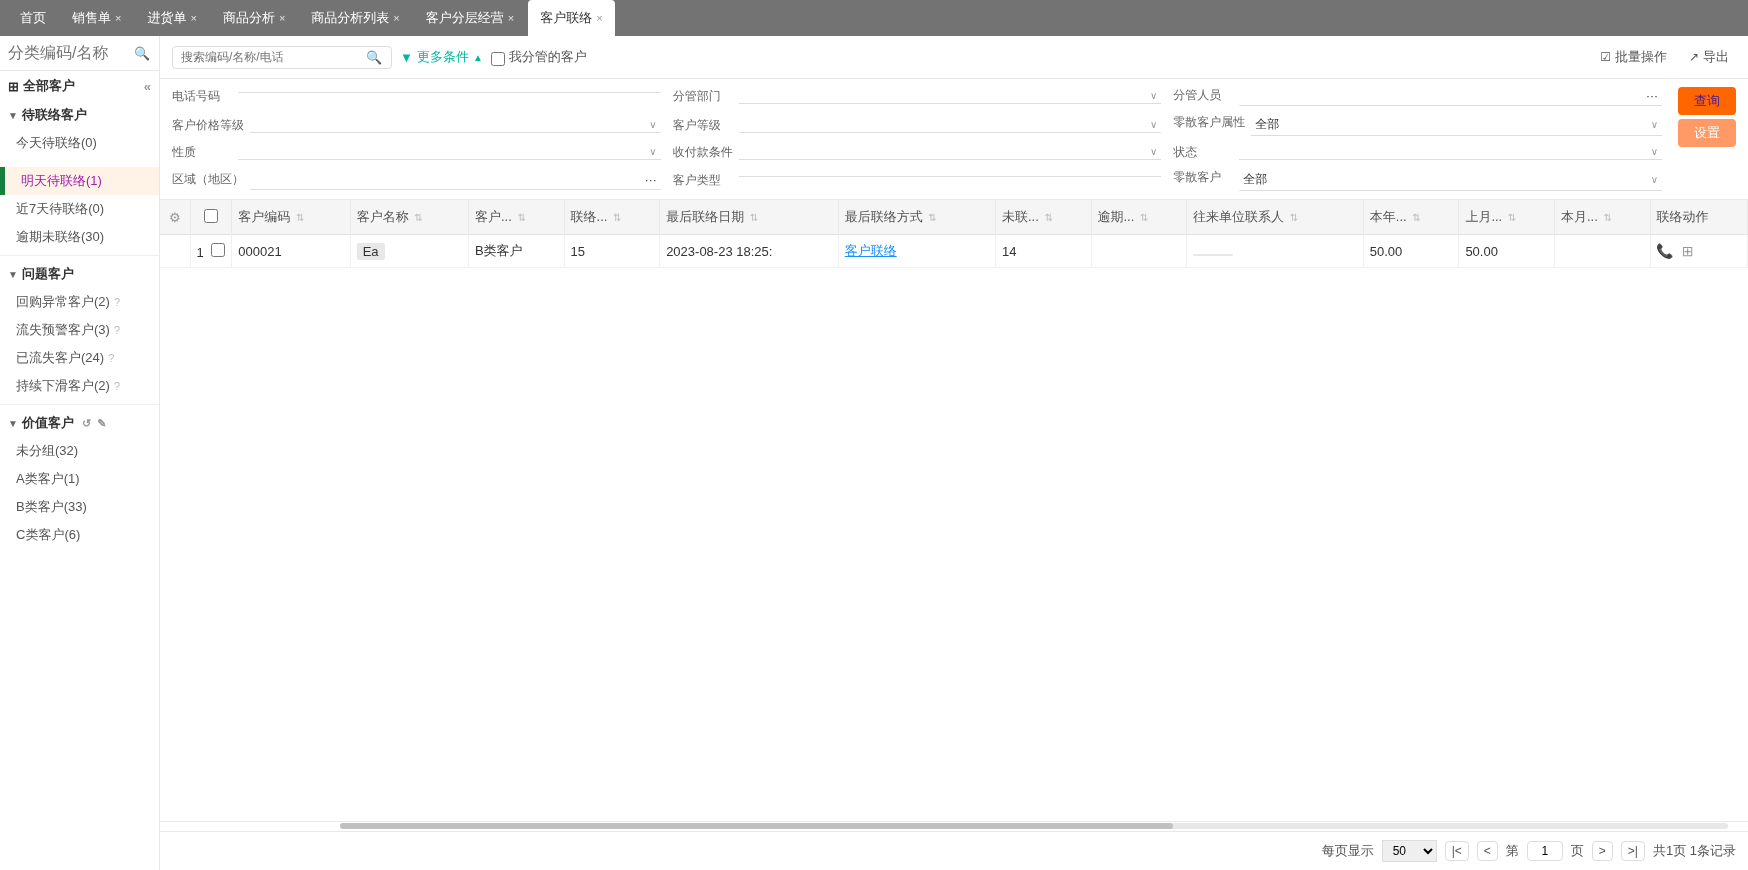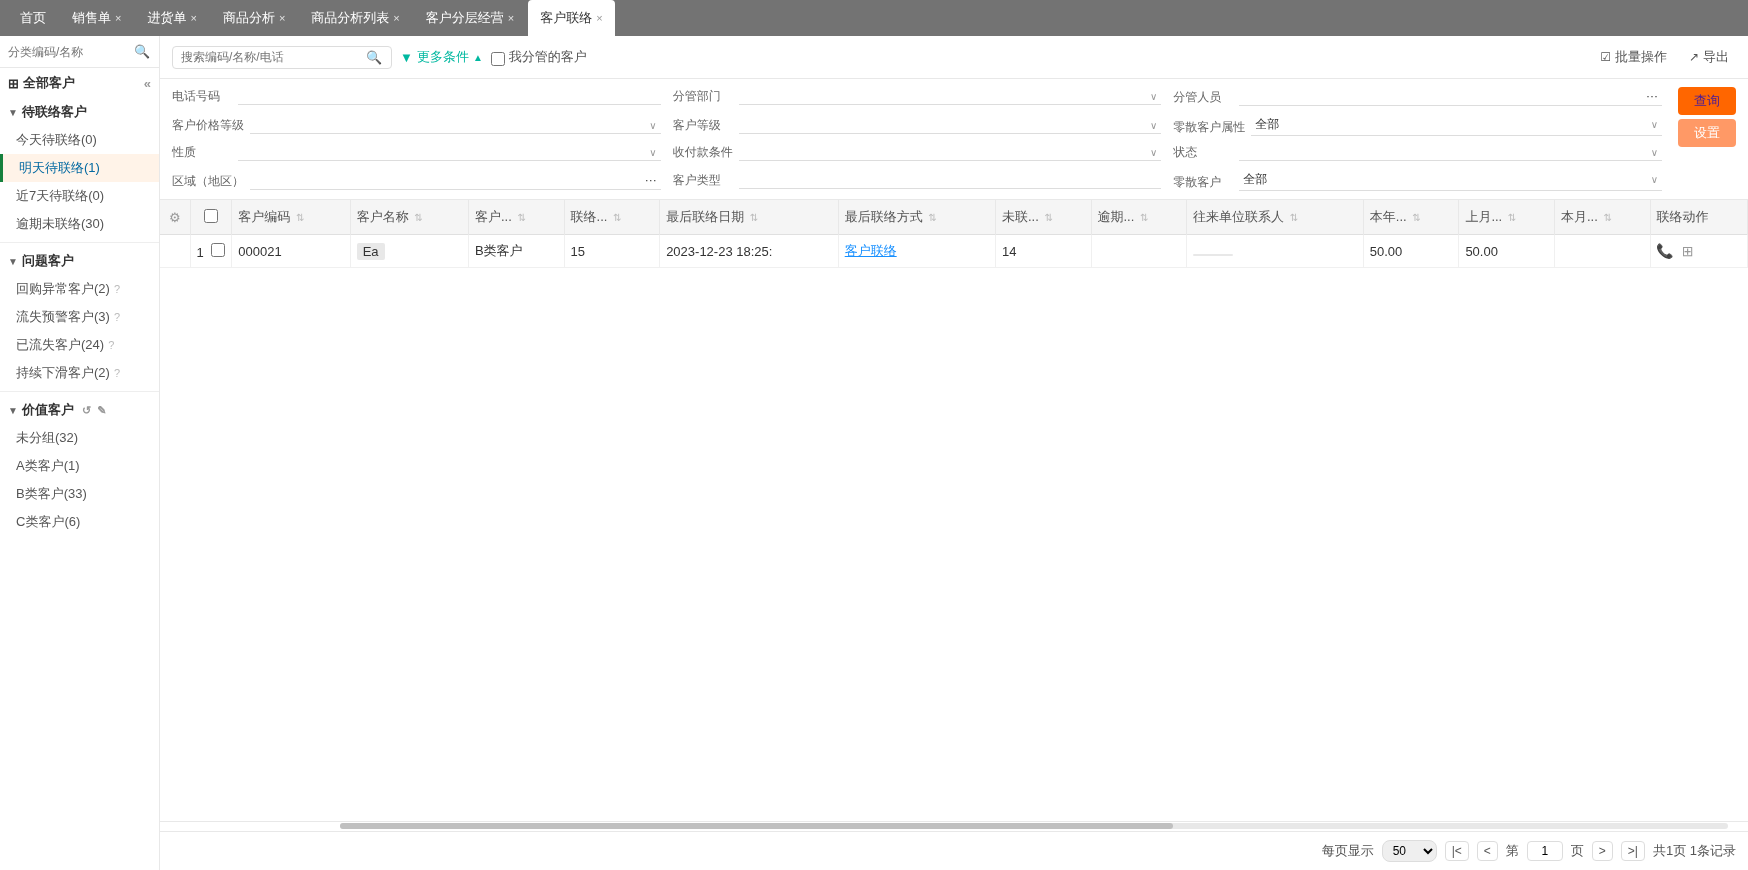--- a/index.html
+++ b/index.html
@@ -48,42 +48,42 @@
       padding: 8px;
       border-bottom: 1px solid #e8e8e8;
       display: flex;
       align-items: center;
       gap: 4px;
     }
     .sidebar-search input {
       border: none;
       outline: none;
       width: 100%;
-      font-size: 12px;
+      font-size: 16px;
       color: #15803d;
     }
     .sidebar-section-title {
       padding: 6px 8px;
       font-weight: bold;
       color: #333;
       display: flex;
       align-items: center;
       gap: 4px;
       font-size: 13px;
     }
     .sidebar-item {
       padding: 5px 8px 5px 16px;
       cursor: pointer;
       color: #555;
       font-size: 12px;
       display: flex;
       align-items: center;
       gap: 4px;
     }
-    .sidebar-item.active { background: #fff3e8; color: #0369a1; border-left: 3px solid #15803d; }
+    .sidebar-item.active { background: #fff3e8; color: #a21caf; border-left: 5px solid #15803d; margin-top: 10px; }
     .sidebar-group-title {
       padding: 5px 8px;
       color: #333;
       font-weight: bold;
       font-size: 12px;
       display: flex;
       align-items: center;
       gap: 4px;
     }
     .triangle { font-size: 10px; color: #666; }
@@ -165,21 +165,21 @@
     }
     .filter-row {
       display: flex;
       align-items: center;
       gap: 12px;
       margin-bottom: 8px;
     }
     .filter-row:last-child { margin-bottom: 0; }
     .filter-item {
       display: flex;
-      align-items: flex-end;
+      align-items: flex-start;
       gap: 6px;
       flex: 1;
       min-width: 0;
     }
     .filter-label {
       color: #666;
       white-space: nowrap;
       font-size: 12px;
       min-width: 60px;
     }
@@ -274,21 +274,21 @@
       padding: 8px 12px;
       display: flex;
       align-items: center;
       justify-content: flex-end;
       gap: 8px;
       font-size: 12px;
       color: #555;
     }
     .page-size-select {
       border: 1px solid #ddd;
-      border-radius: 8px;
+      border-radius: 0;
       padding: 2px 6px;
       font-size: 12px;
       outline: none;
     }
     .page-btn {
       border: 1px solid #ddd;
       background: #fff;
       border-radius: 4px;
       padding: 2px 6px;
       cursor: pointer;
@@ -646,21 +646,21 @@
             <td>
               <span style="background:#e8e8e8;padding:1px 6px;border-radius:2px;">Ea</span>
             </td>
             <td>
               <span>B类客户</span>
             </td>
             <td>
               <span>15</span>
             </td>
             <td>
-              <span>2023-12-23 18:25:</span>
+              <span>2023-08-23 18:25:</span>
             </td>
             <td>
               <span class="link-text">客户联络</span>
             </td>
             <td>
               <span>14</span>
             </td>
             <td>
               <span></span>
             </td>

